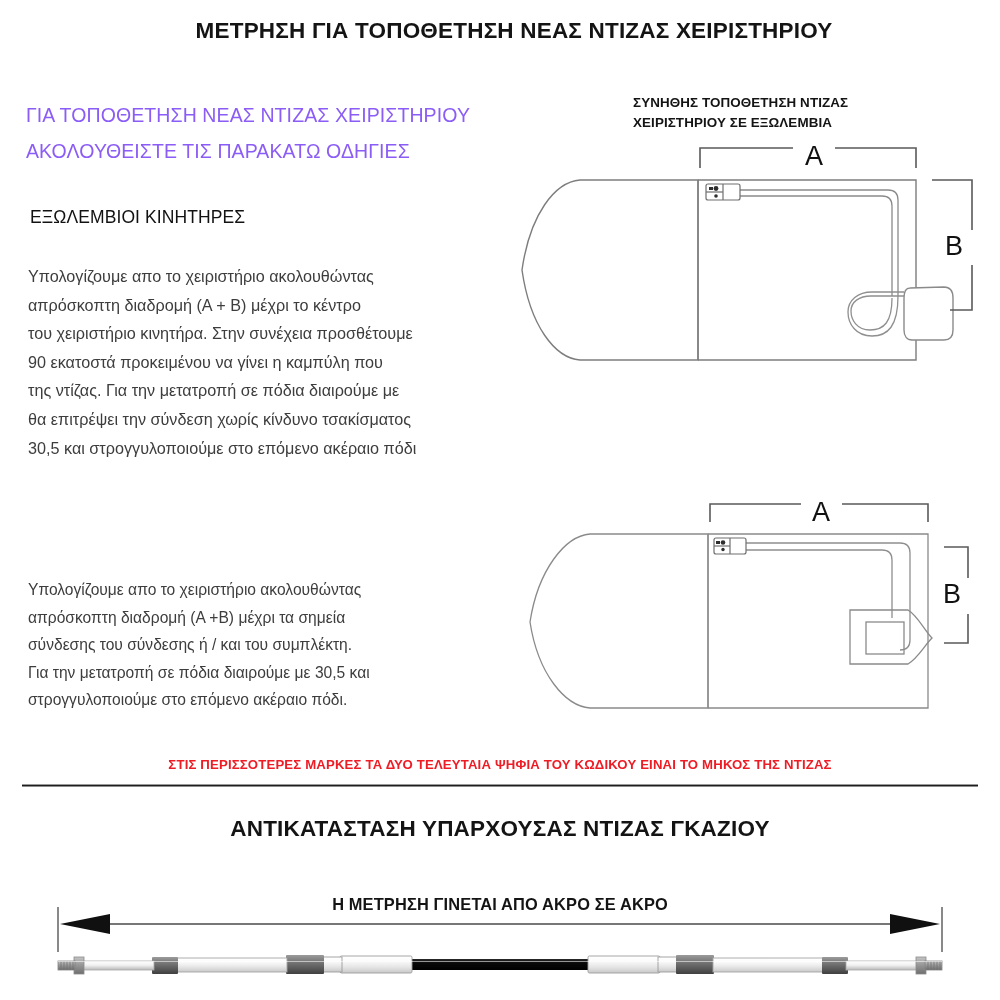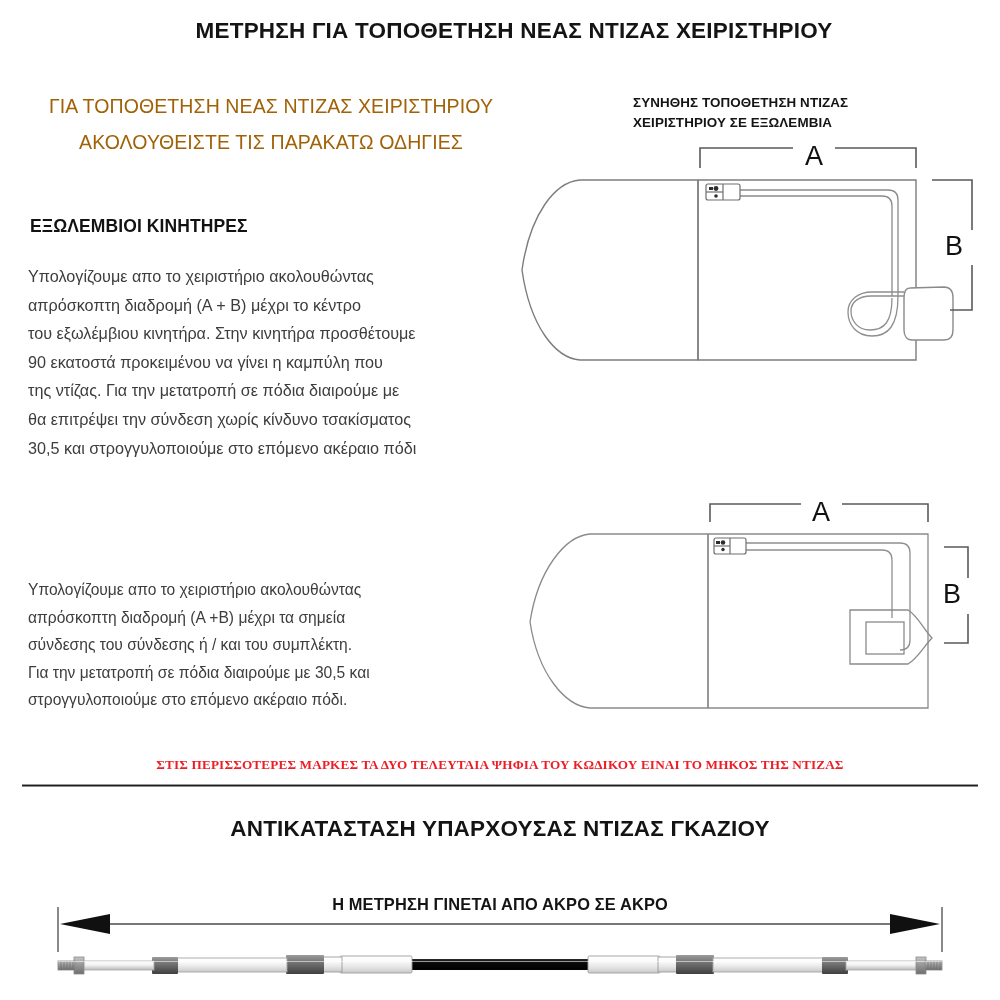--- a/index.html
+++ b/index.html
@@ -35,37 +35,35 @@
     font-weight: bold;
     letter-spacing: 0.2px;
     color: #141414;
     padding-left: 14px;
   }
 
   
   #intro-block {
     position: absolute;
     left: 26px;
-    top: 88px;
+    top: 97px;
     width: 490px;
     font-size: 19.5px;
     line-height: 36px;
-    color: #a16207;
+    color: #8b5cf6;
     letter-spacing: 0.1px;
-    text-align: center;
   }
   #intro-block .ln { display: block; white-space: nowrap; }
 
   .section-heading {
     font-size: 17.5px;
-    font-weight: bold;
+    font-weight: normal;
     color: #121212;
     letter-spacing: 0.1px;
     white-space: nowrap;
-    margin-top: 9px;
   }
 
   #outboard-heading {
     position: absolute;
     left: 30px;
     top: 207px;
   }
   #outboard-body {
     position: absolute;
     left: 28px;
@@ -124,21 +122,20 @@
   #red-warning {
     position: absolute;
     left: 0;
     top: 757px;
     width: 1000px;
     text-align: center;
     font-size: 13.2px;
     font-weight: bold;
     letter-spacing: 0.15px;
     white-space: nowrap;
-    font-family: Liberation Serif, serif;
   }
 
   
   #section-divider {
     position: absolute;
     left: 22px;
     top: 784px;
     width: 956px;
     height: 3px;
     background: linear-gradient(to bottom, #9a9a9a 0 1px, #1d1d1d 1px 2px, #8d8d8d 2px 3px);
@@ -177,21 +174,21 @@
 
   <div id="intro-block">
     <span class="ln">ΓΙΑ ΤΟΠΟΘΕΤΗΣΗ ΝΕΑΣ ΝΤΙΖΑΣ ΧΕΙΡΙΣΤΗΡΙΟΥ</span>
     <span class="ln">ΑΚΟΛΟΥΘΕΙΣΤΕ ΤΙΣ ΠΑΡΑΚΑΤΩ ΟΔΗΓΙΕΣ</span>
   </div>
 
   <div id="outboard-heading" class="section-heading">ΕΞΩΛΕΜΒΙΟΙ ΚΙΝΗΤΗΡΕΣ</div>
   <div id="outboard-body">
     <span class="ln">Υπολογίζουμε απο το χειριστήριο ακολουθώντας</span>
     <span class="ln">απρόσκοπτη διαδρομή (Α + Β) μέχρι το κέντρο</span>
-    <span class="ln">του εξωλέμβιου κινητήρα. Στην κινητήρα προσθέτουμε</span>
+    <span class="ln">του χειριστήριο κινητήρα. Στην συνέχεια προσθέτουμε</span>
     <span class="ln">90 εκατοστά προκειμένου να γίνει η καμπύλη που</span>
     <span class="ln">της ντίζας. Για την μετατροπή σε πόδια διαιρούμε με</span>
     <span class="ln">θα επιτρέψει την σύνδεση χωρίς κίνδυνο τσακίσματος</span>
     <span class="ln">30,5 και στρογγυλοποιούμε στο επόμενο ακέραιο πόδι</span>
   </div>
 
   <div id="inboard-body">
     <span class="ln">Υπολογίζουμε απο το χειριστήριο ακολουθώντας</span>
     <span class="ln">απρόσκοπτη διαδρομή (Α +Β) μέχρι τα σημεία</span>
     <span class="ln">σύνδεσης του σύνδεσης ή / και του συμπλέκτη.</span>

